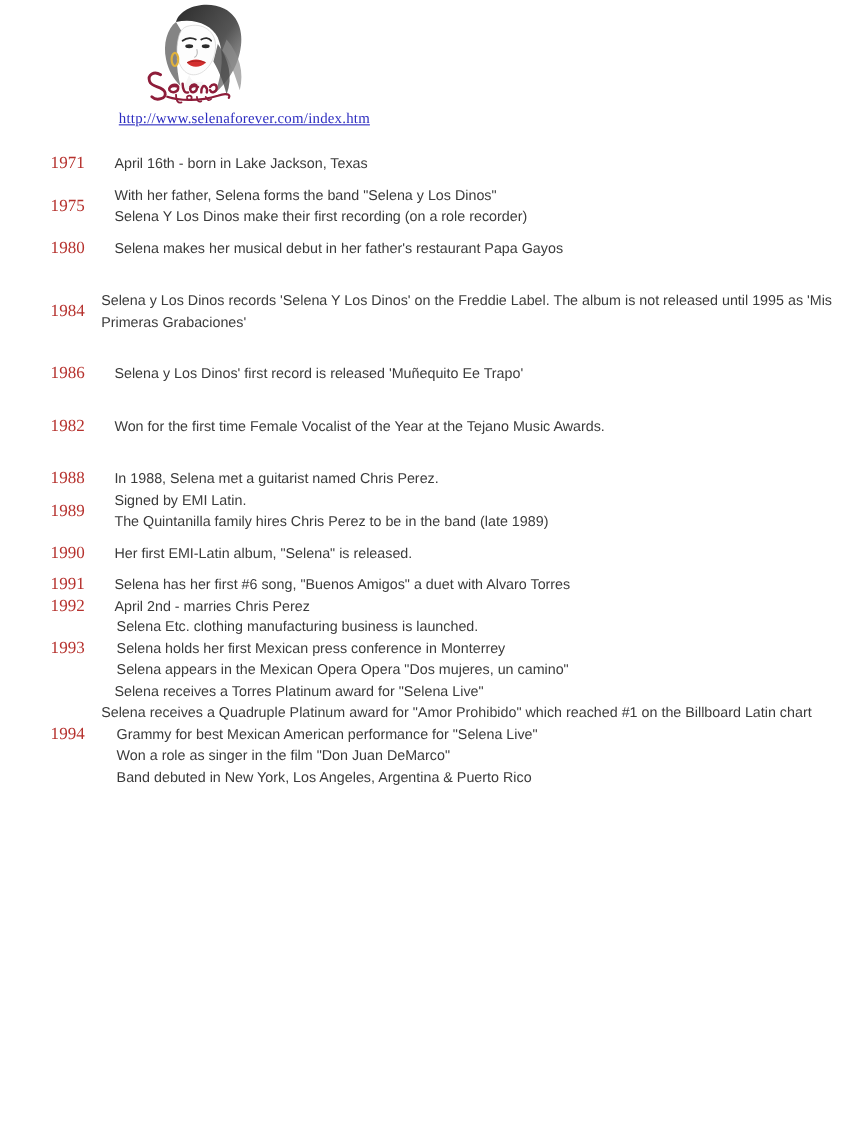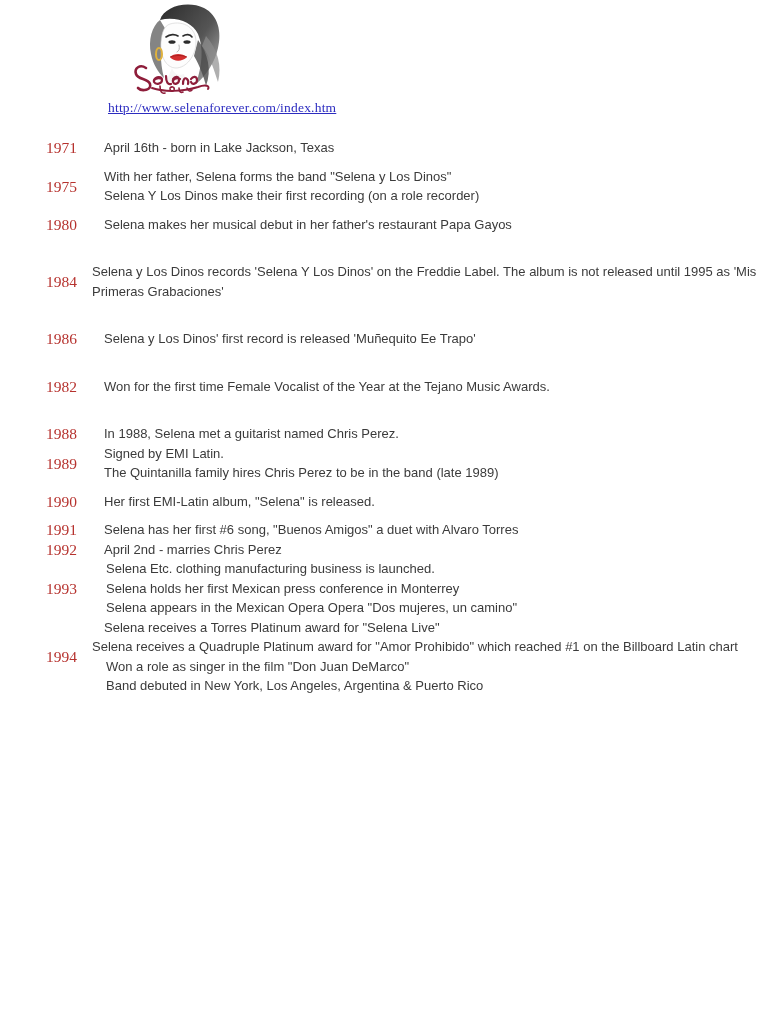--- a/index.html
+++ b/index.html
@@ -252,19 +252,20 @@
         <div class="line indented">Selena holds her first Mexican press conference in Monterrey</div>
         <div class="line indented">Selena appears in the Mexican Opera Opera "Dos mujeres, un camino"</div>
       </div>
     </div>
 
     <div class="entry" style="align-items:center;">
       <div class="year">1994</div>
       <div class="lines">
         <div class="line">Selena receives a Torres Platinum award for "Selena Live"</div>
         <div class="line wrapped">Selena receives a Quadruple Platinum award for "Amor Prohibido" which reached #1 on the Billboard Latin chart</div>
+        <div class="line indented">Grammy for best Mexican American performance for "Selena Live"</div>
         <div class="line indented">Won a role as singer in the film "Don Juan DeMarco"</div>
         <div class="line indented">Band debuted in New York, Los Angeles, Argentina &amp; Puerto Rico</div>
       </div>
     </div>
 
   </div>
 </div>
 
 </body></html>

